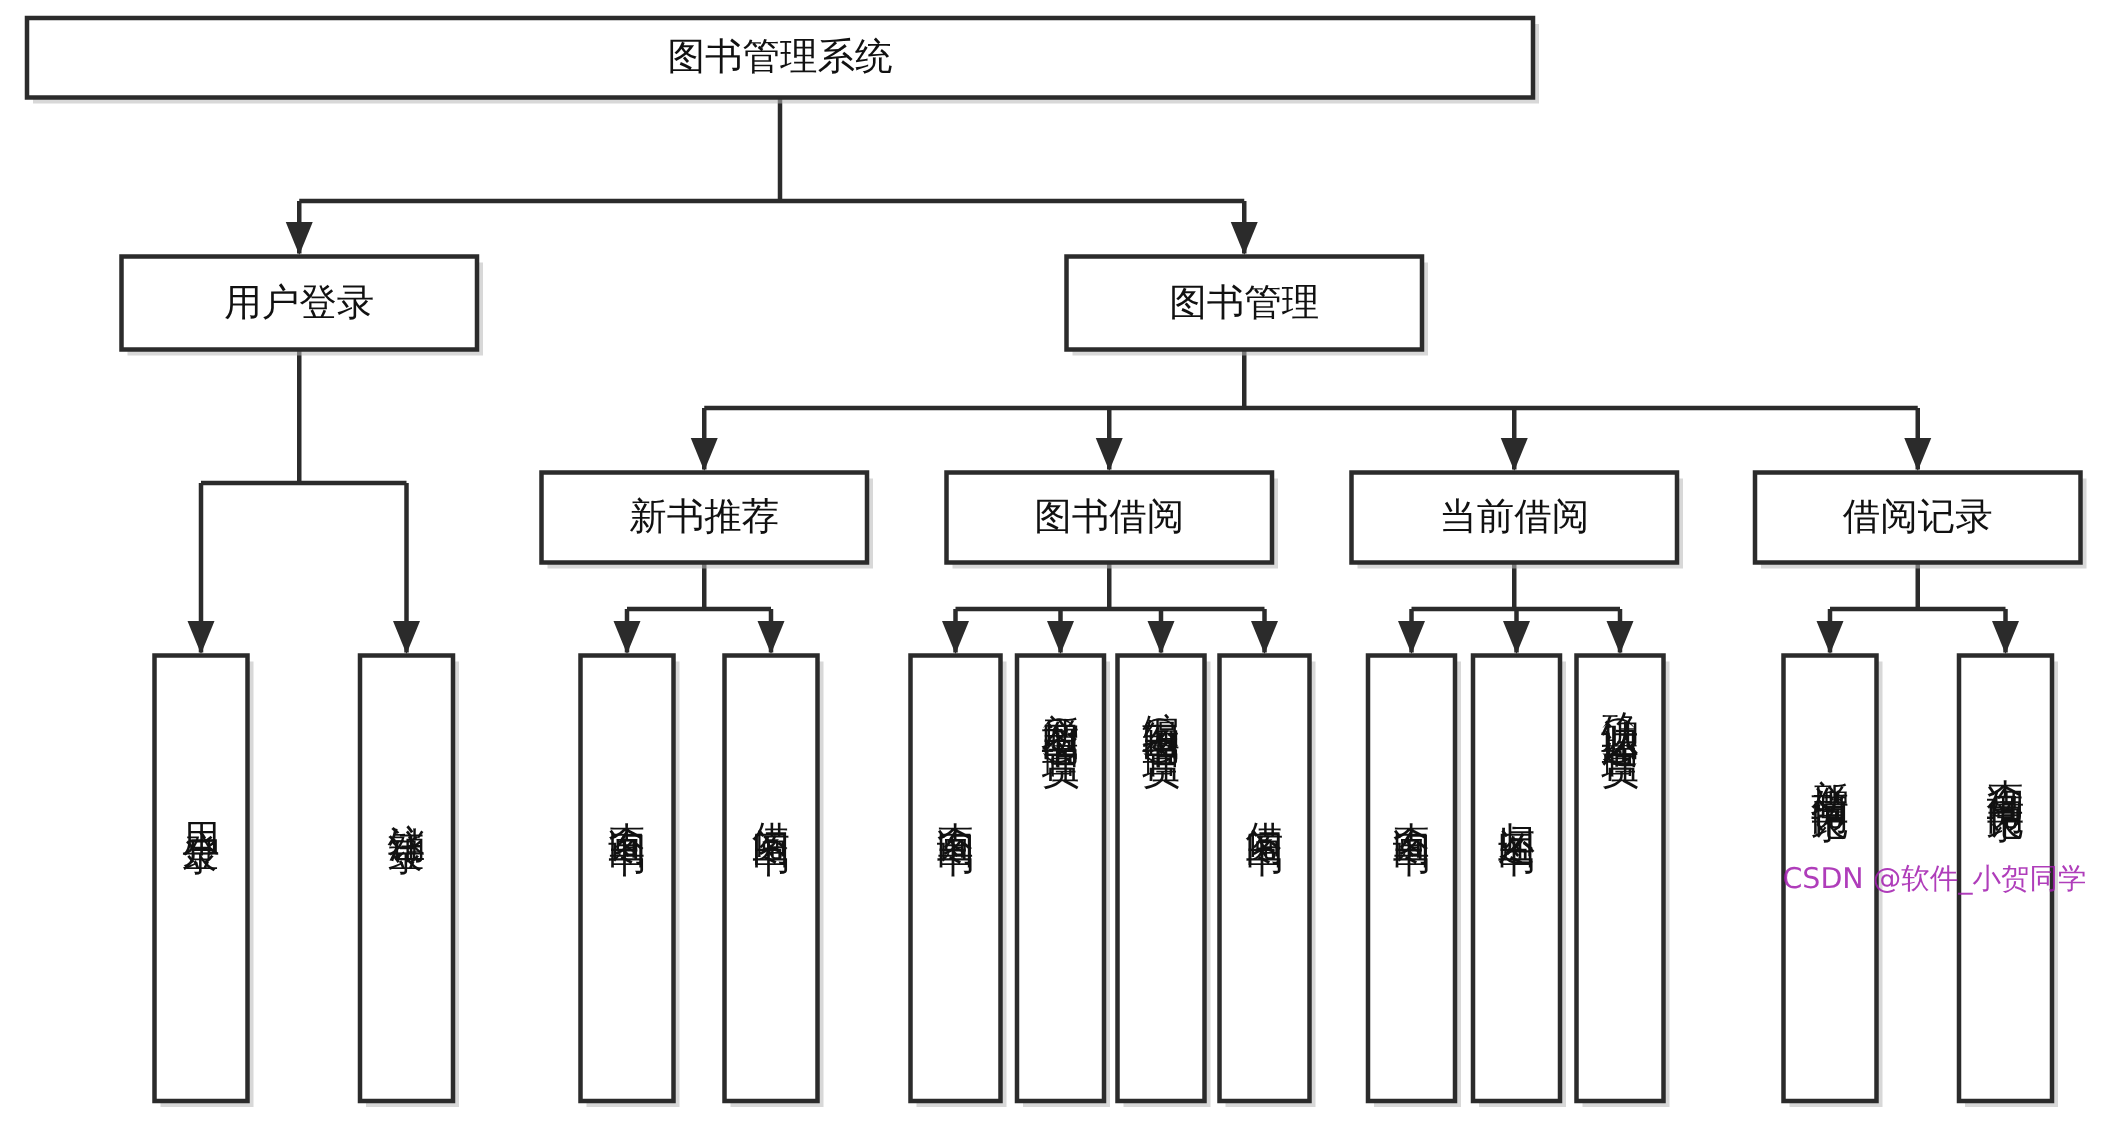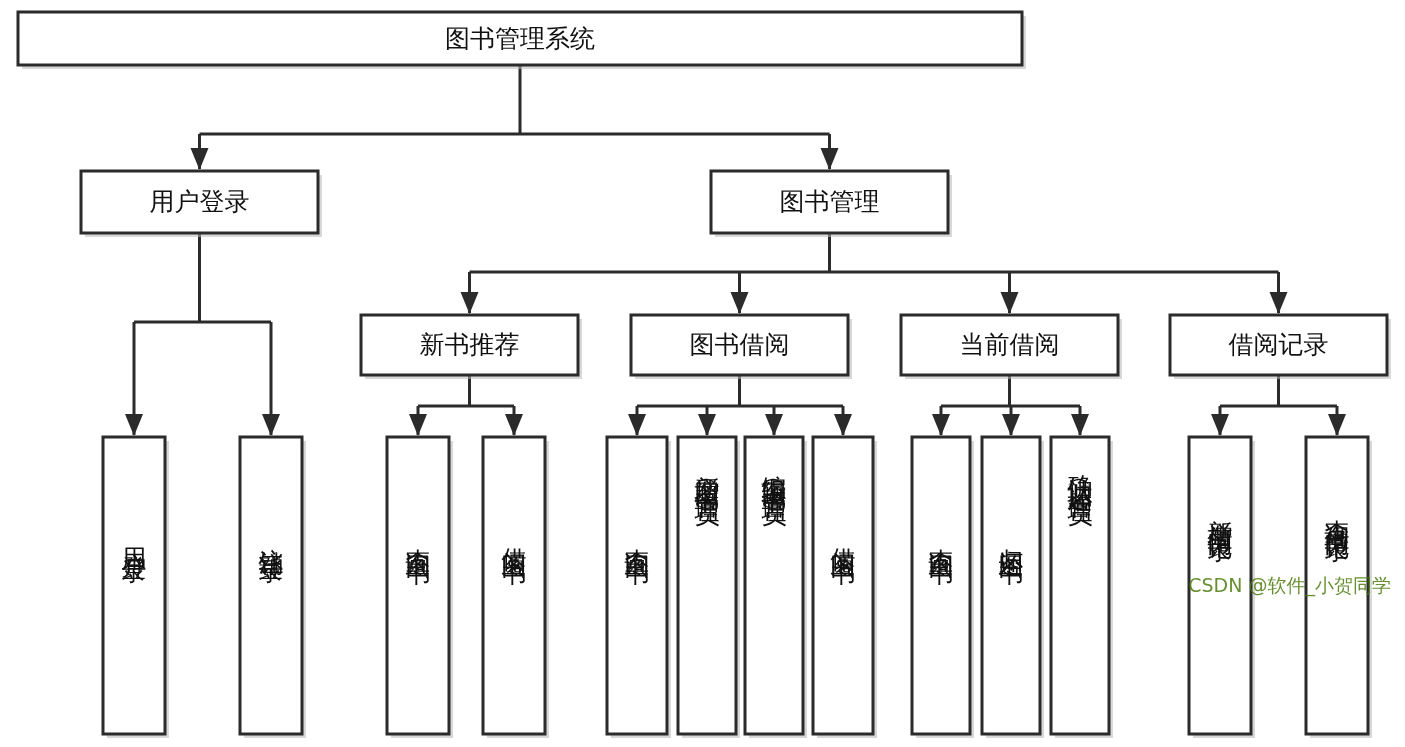--- a/index.html
+++ b/index.html
@@ -64,21 +64,21 @@
     letter-spacing: 4px;
     line-height: 1;
     white-space: nowrap;
   }
   #watermark {
     position: absolute;
     right: 14px;
     bottom: 6px;
     font-family: "DejaVu Sans", "Liberation Sans", sans-serif;
     font-size: 19px;
-    color: #4d7c0f;
+    color: #a21caf;
     opacity: 0.85;
     white-space: nowrap;
   }
 </style>
 </head>
 <body>
 
 <div id="diagram-root">
   <svg id="diagram-svg" width="1405" height="747" viewBox="0 0 1405 747">
       <line x1="520" y1="65" x2="520" y2="134" class="connector"></line>

